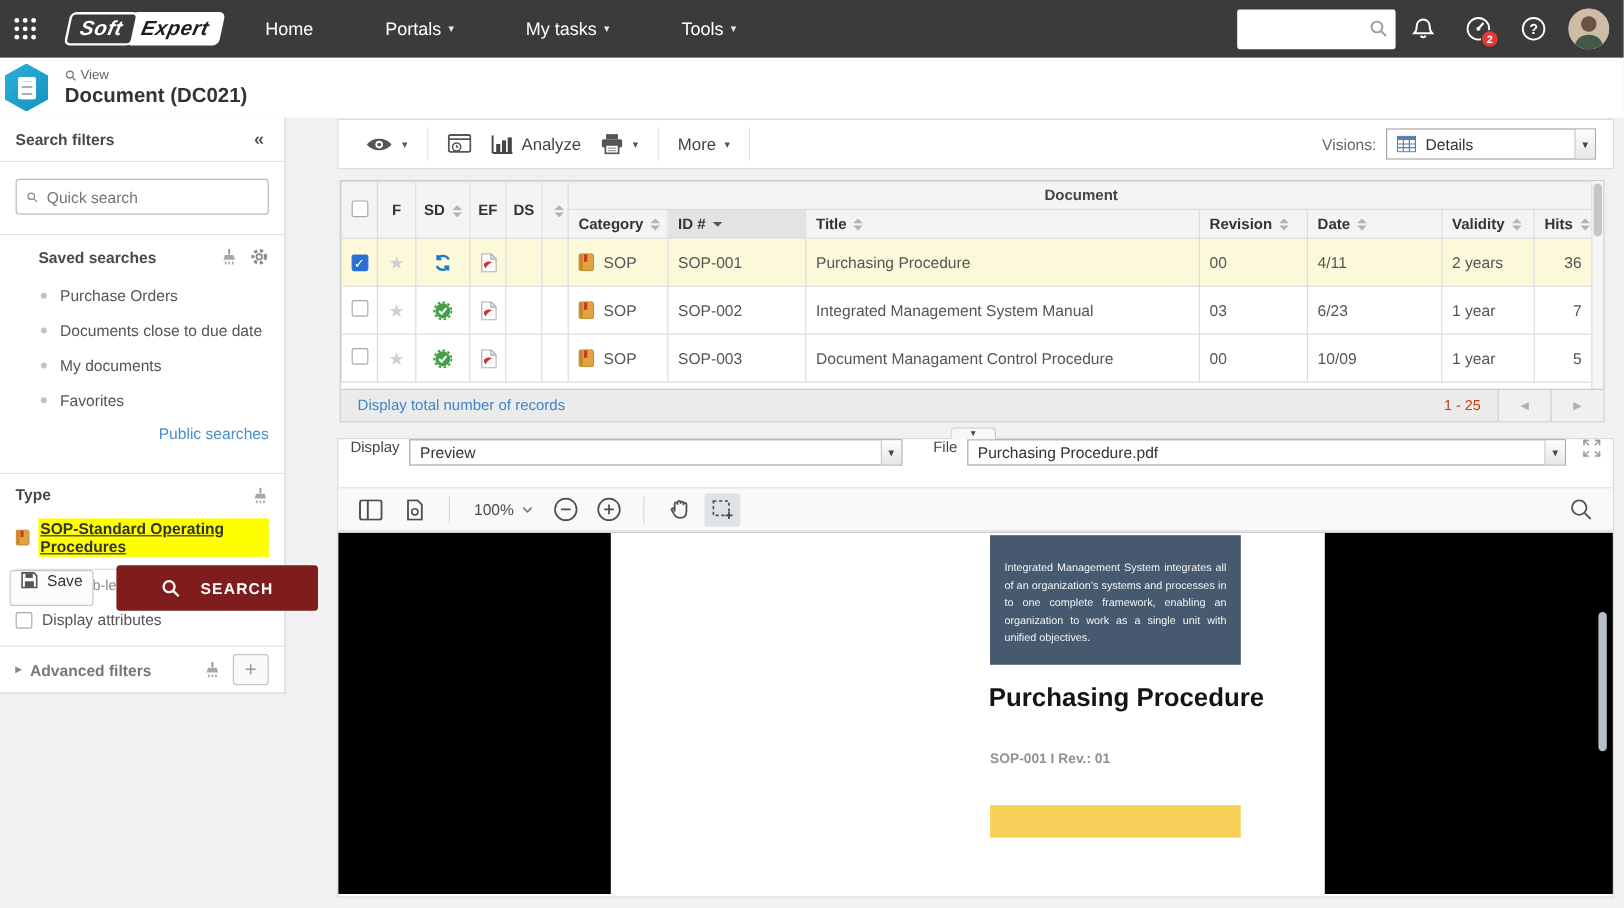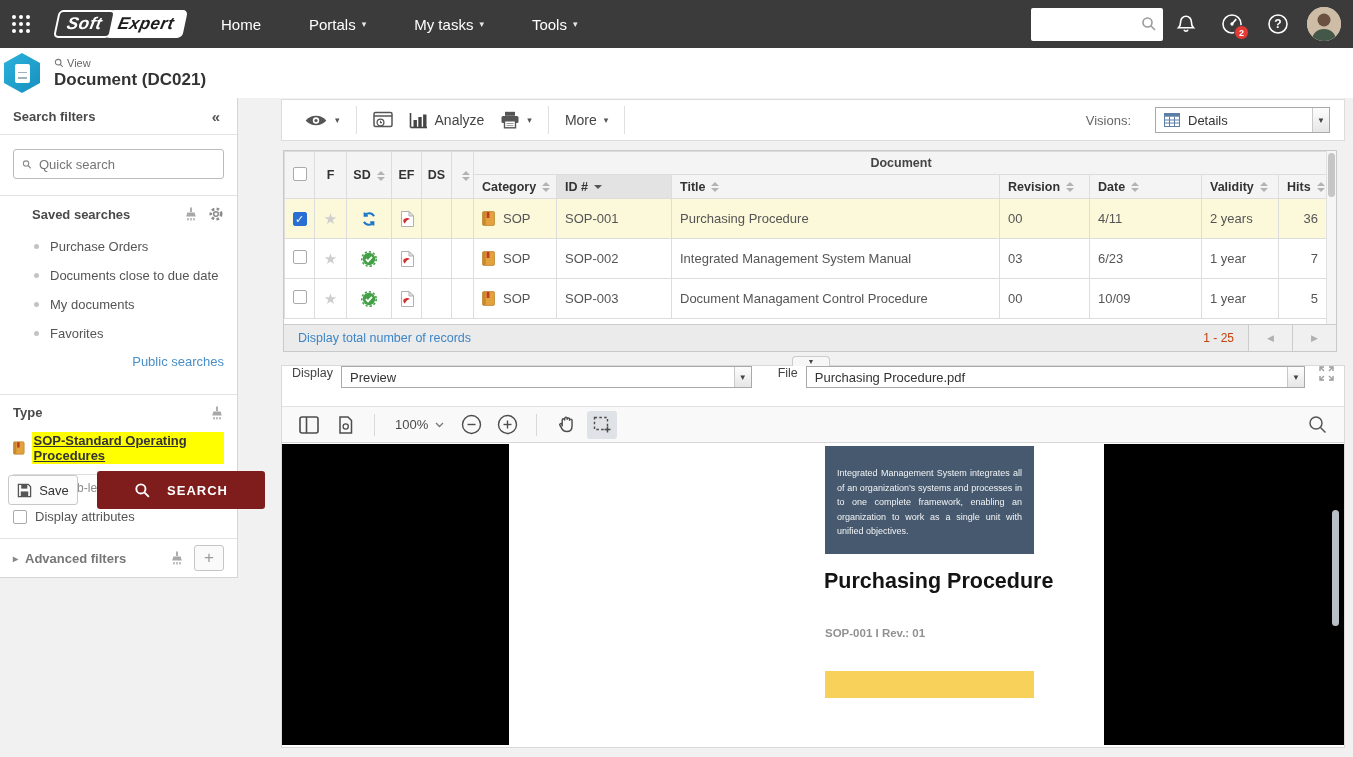--- a/index.html
+++ b/index.html
@@ -9,21 +9,21 @@
   
   .navbar { position:absolute; left:0; top:0; width:1353px; height:48px;
     background:#3b3b3b; display:flex; align-items:center; z-index:30; }
   .waffle { margin-left:10px; width:22px; height:22px; cursor:pointer; }
   .logo { display:flex; align-items:center; margin-left:24px; cursor:pointer; }
   .logo-soft, .logo-expert { display:inline-block; transform:skew(-12deg);
     font-style:italic; font-weight:bold; font-size:17px; padding:2px 9px;
     border:2px solid #fff; border-radius:5px; letter-spacing:.5px; }
   .logo-soft { color:#fff; background:#3b3b3b; z-index:2; }
   .logo-expert { color:#1d1d1d; background:#fff; margin-left:-6px; }
-  .nav-menu { display:flex; align-items:center; margin-left:36px; gap:48px; }
+  .nav-menu { display:flex; align-items:center; margin-left:36px; gap:60px; }
   .nav-item { color:#fff; font-size:15px; cursor:pointer; display:flex;
     align-items:center; gap:6px; }
   .nav-caret { font-size:9px; color:#e8e8e8; }
   .nav-right { margin-left:auto; display:flex; align-items:center; margin-right:12px; }
   .nav-search { width:132px; height:33px; background:#fff; border-radius:2px;
     display:flex; align-items:center; padding:0 6px; }
   .nav-search input { flex:1; border:none; outline:none; font-size:13px;
     width:100px; font-family:inherit; }
   .nav-ic { width:46px; display:flex; justify-content:center; position:relative;
     cursor:pointer; }
@@ -81,36 +81,36 @@
   .adv-row { display:flex; align-items:center; padding:6px 13px; }
   .adv-label { font-size:13px; font-weight:bold; color:#777; display:flex;
     align-items:center; gap:7px; cursor:pointer; }
   .adv-arrow { font-size:10px; color:#888; }
   .adv-icons { margin-left:auto; display:flex; align-items:center; gap:10px; }
   .plus-btn { width:30px; height:26px; border:1px solid #c5c5c5; border-radius:3px;
     background:#fafafa; color:#9a9a9a; font-size:17px; display:flex;
     align-items:center; justify-content:center; cursor:pointer; }
   .save-btn { position:absolute; left:8px; top:475px; width:70px; height:30px;
     background:#fcfcfc; border:1px solid #c9c9c9; border-radius:3px; display:flex;
-    align-items:center; justify-content:center; gap:7px; font-size:13px; color:#333;
+    align-items:flex-start; justify-content:center; gap:7px; font-size:13px; color:#333;
     cursor:pointer; }
   .search-btn { position:absolute; left:97px; top:471px; width:168px; height:38px;
     background:#7f1d1d; border:none; border-radius:3px; color:#fff; font-weight:bold;
     font-size:13px; letter-spacing:1px; display:flex; align-items:center;
     justify-content:center; gap:16px; cursor:pointer; }
 
   
   .toolbar { position:absolute; left:281px; top:99px; width:1064px; height:42px;
     background:#fff; border:1px solid #dcdcdc; display:flex; align-items:center;
     padding:0 14px; }
   .tb-btn { display:flex; align-items:center; gap:7px; padding:6px 8px;
     cursor:pointer; color:#444; font-size:14px; }
   .tb-sep { width:1px; height:28px; background:#e0e0e0; margin:0 8px; }
   .tb-caret { font-size:9px; color:#555; }
-  .visions { margin-left:auto; display:flex; align-items:center; gap:24px; }
+  .visions { margin-left:auto; display:flex; align-items:center; gap:8px; }
   .visions-label { font-size:13px; color:#666; }
   .selectbox { display:flex; align-items:center; border:1px solid #a9a9a9;
     background:#fff; height:26px; font-size:13px; color:#333; cursor:pointer; }
   .selectbox .sb-text { padding:0 8px; display:flex; align-items:center; gap:8px;
     flex:1; white-space:nowrap; overflow:hidden; }
   .selectbox .chev { width:17px; align-self:stretch; display:flex;
     align-items:center; justify-content:center; color:#444; font-size:8px;
     background:linear-gradient(#fdfdfd,#e6e6e6); border-left:1px solid #c9c9c9; }
   .visions .selectbox { width:175px; }
 

